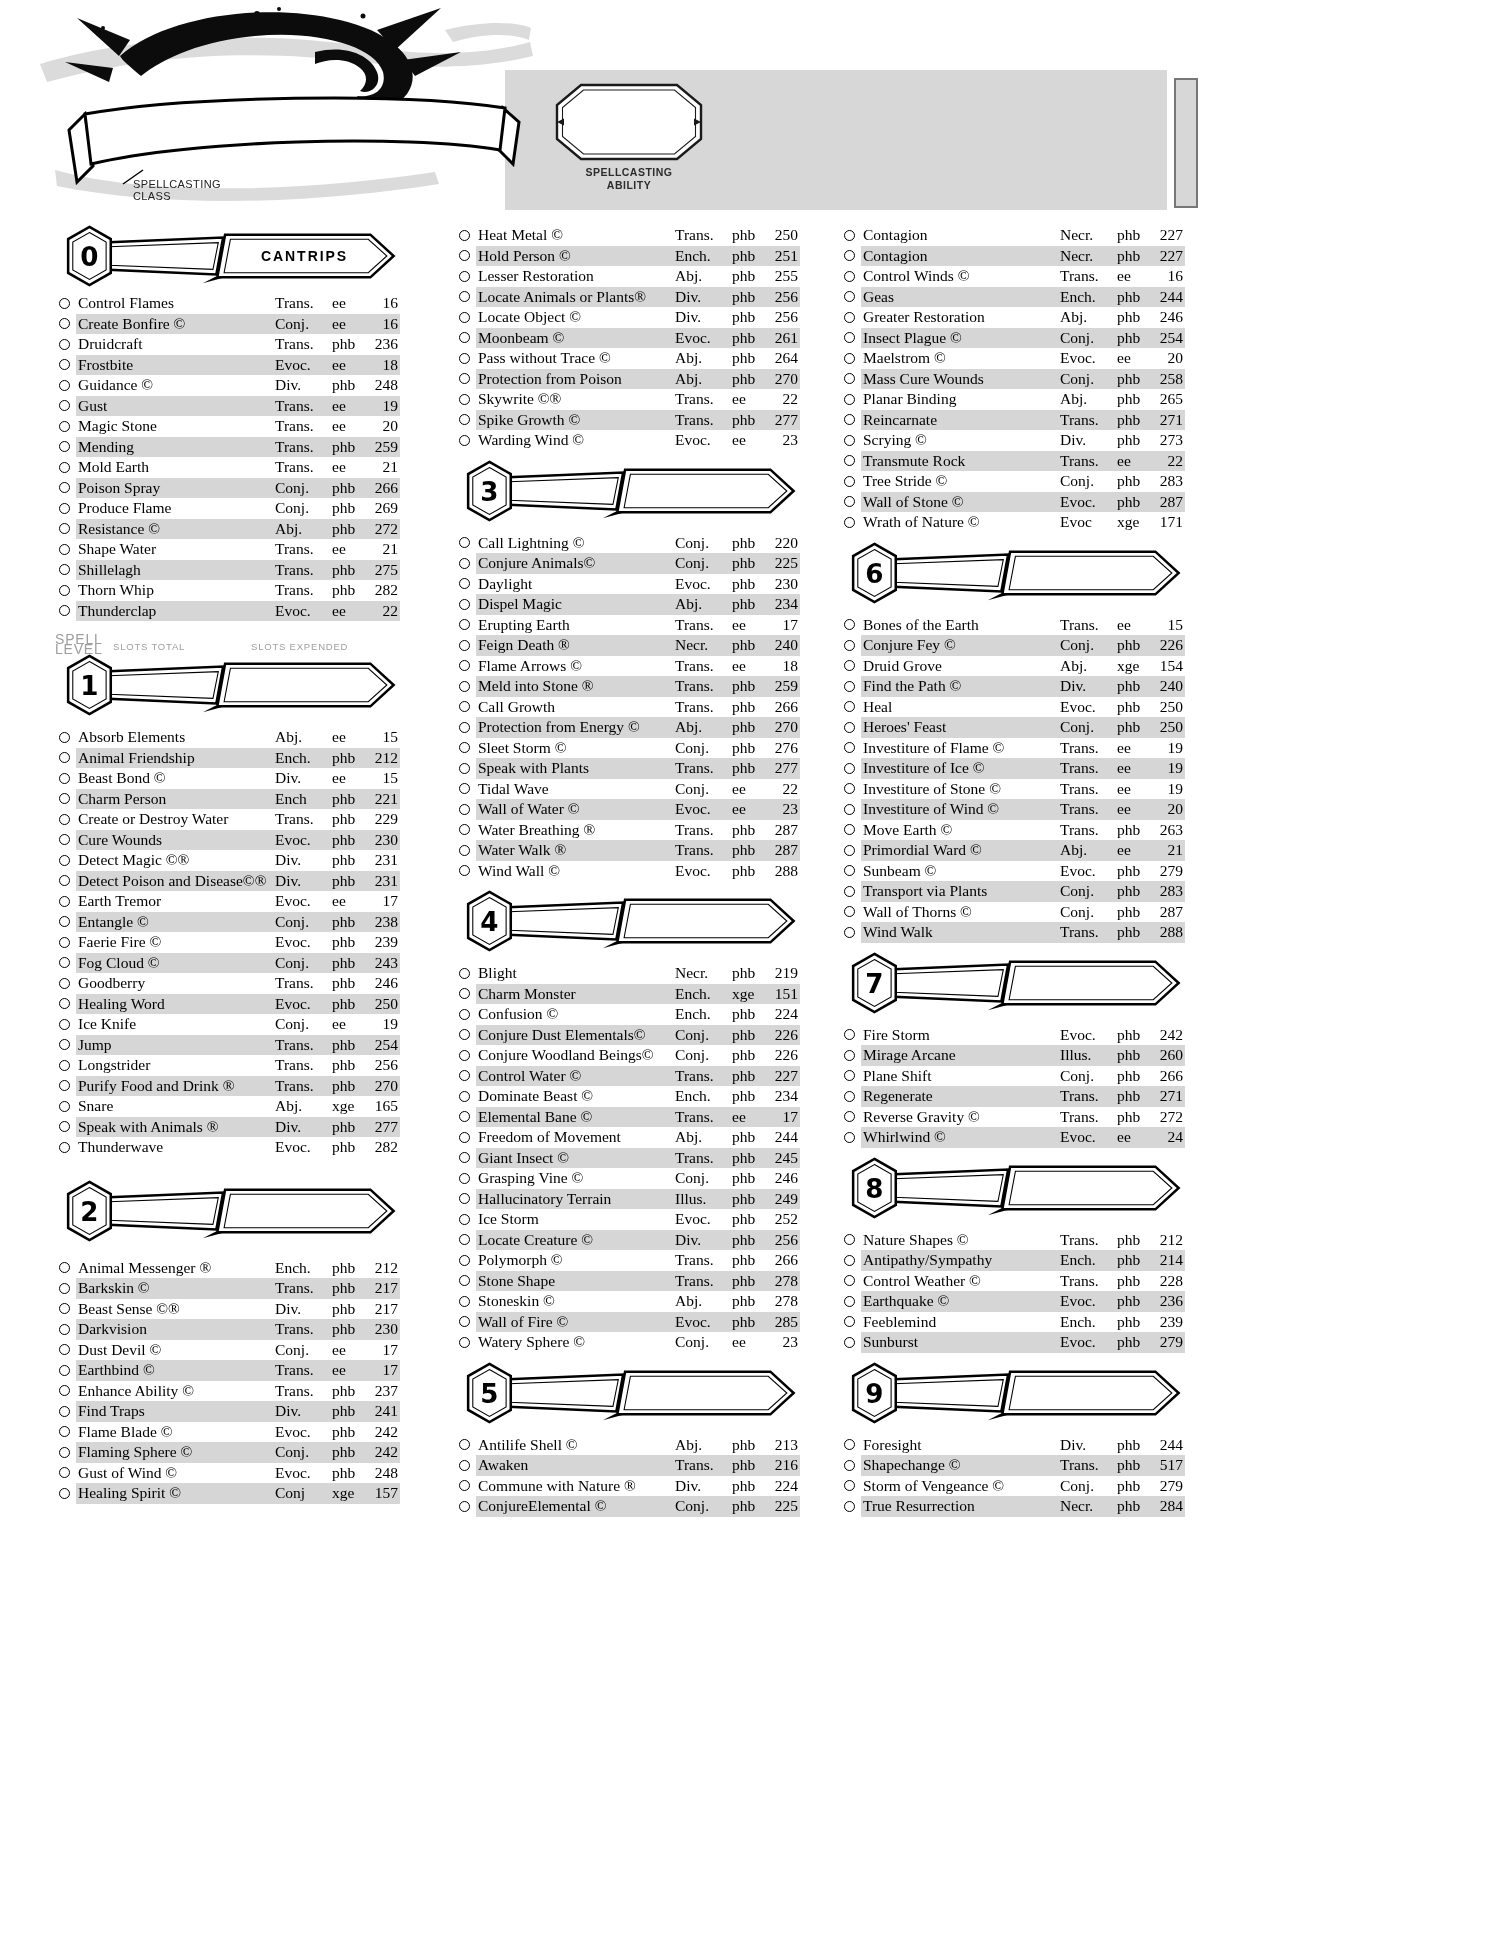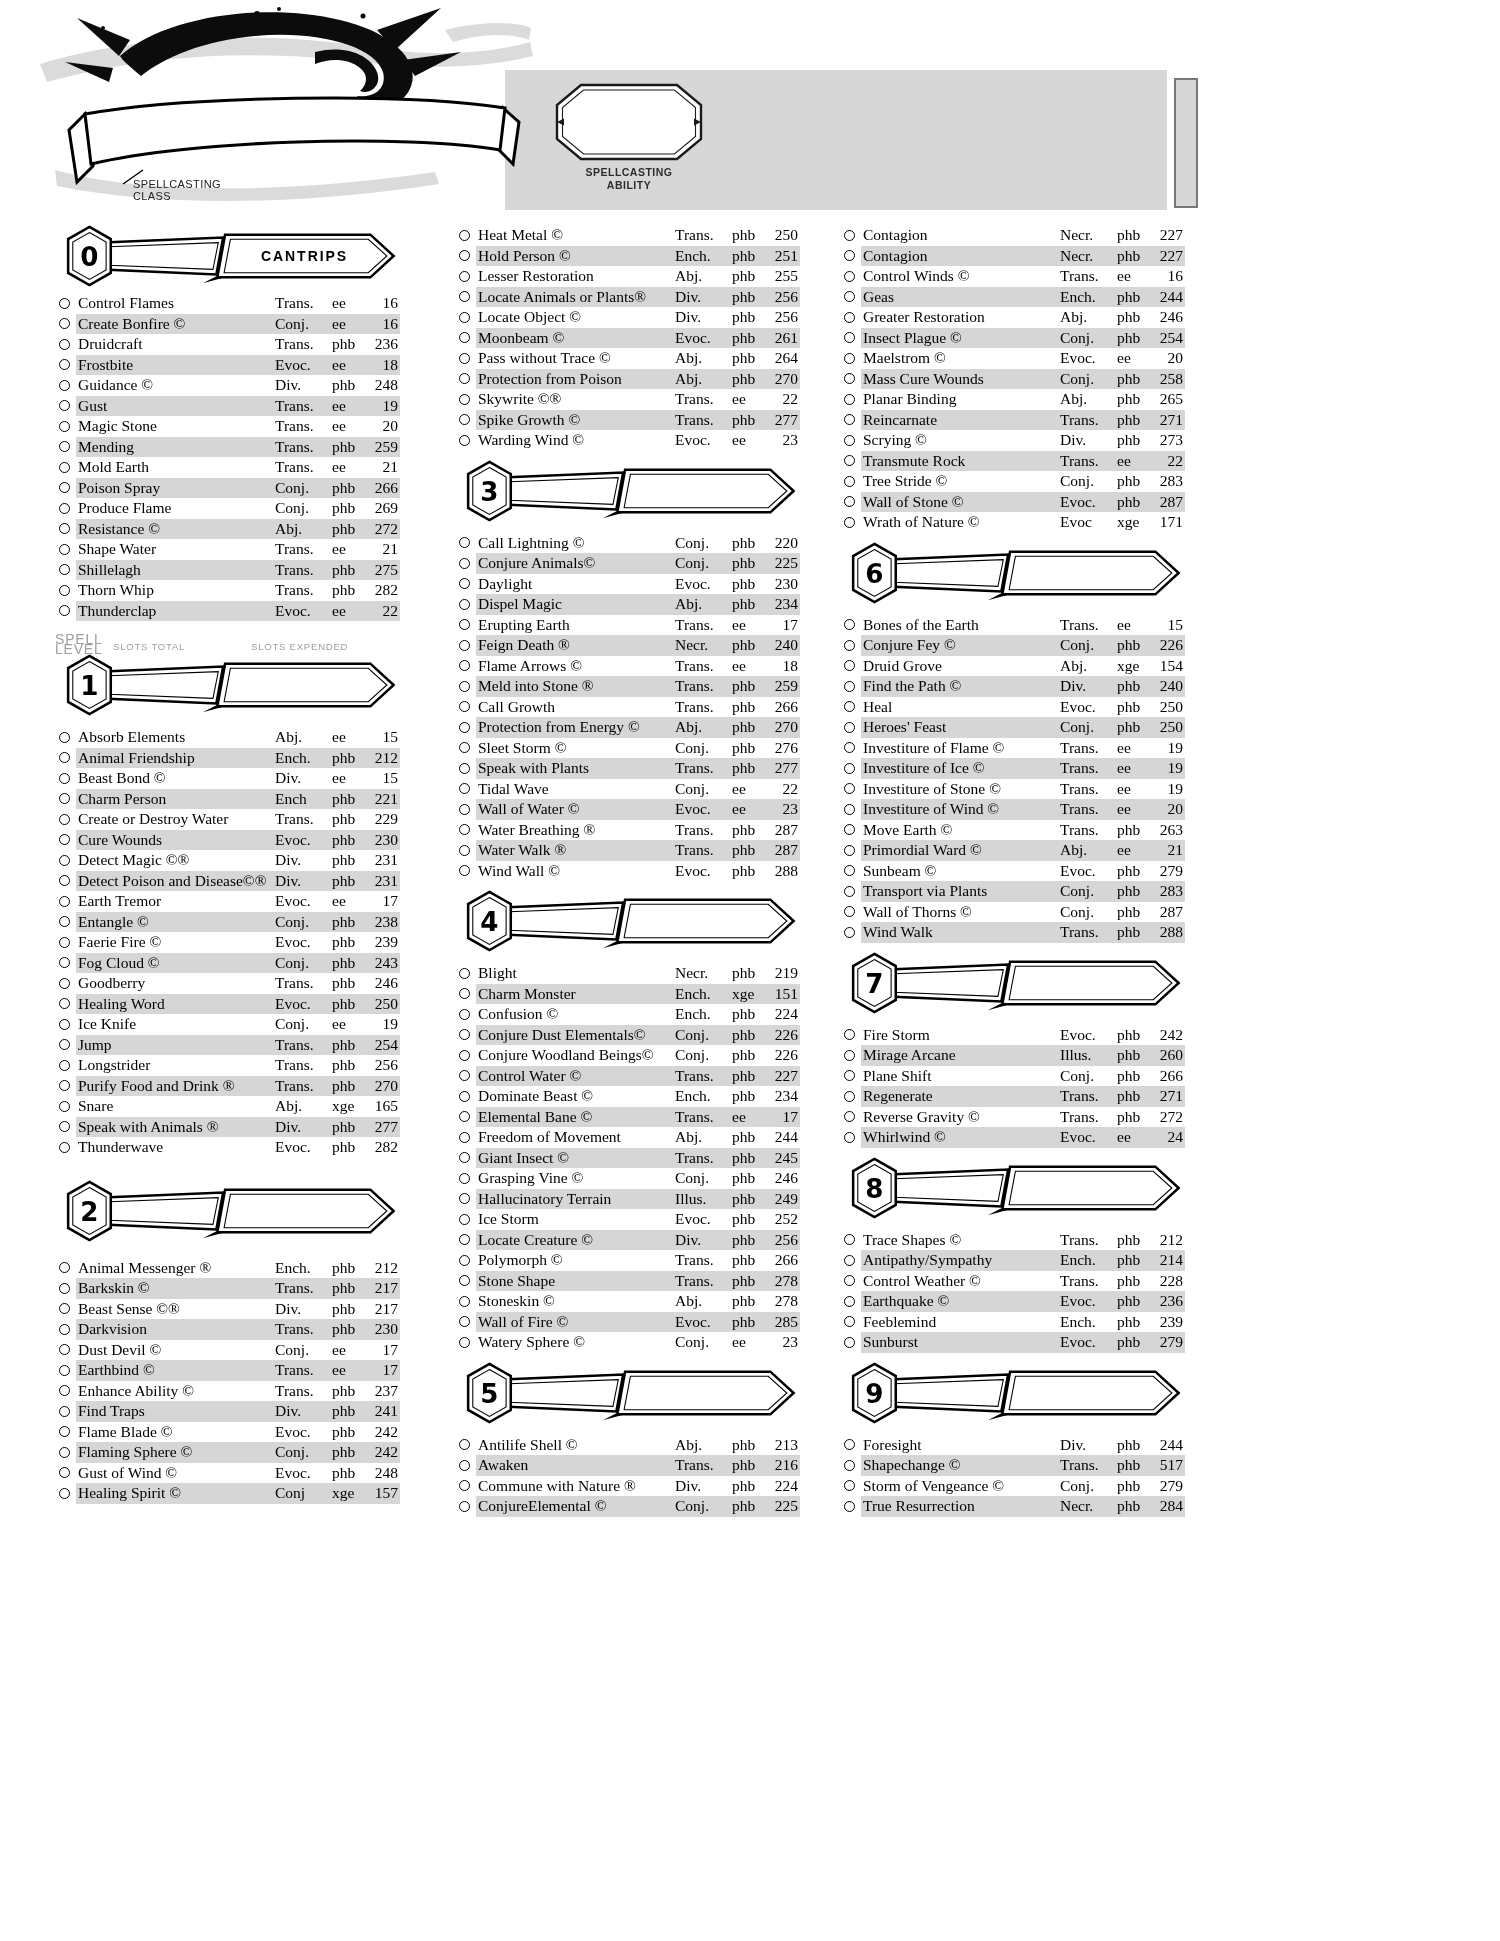--- a/index.html
+++ b/index.html
@@ -1891,21 +1891,21 @@
       <text class="badge-num" x="30" y="42" text-anchor="middle" font-size="27" font-weight="bold" font-family="DejaVu Sans, sans-serif">8</text>
       <text class="banner-title" x="252" y="37.5" text-anchor="middle" font-size="14.5" font-weight="bold" letter-spacing="2" font-family="Liberation Sans, sans-serif"></text>
     </svg>
   </div>
 <div class="spells">
   <div class="srow">
     <span class="bullet-cell">
       <span class="bullet"></span>
     </span>
     <span class="rmain">
-      <span class="sname">Trace Shapes ©</span>
+      <span class="sname">Nature Shapes ©</span>
       <span class="sschool">Trans.</span>
       <span class="sbook">phb</span>
       <span class="spage">212</span>
     </span>
   </div>
 
   <div class="srow">
     <span class="bullet-cell">
       <span class="bullet"></span>
     </span>

